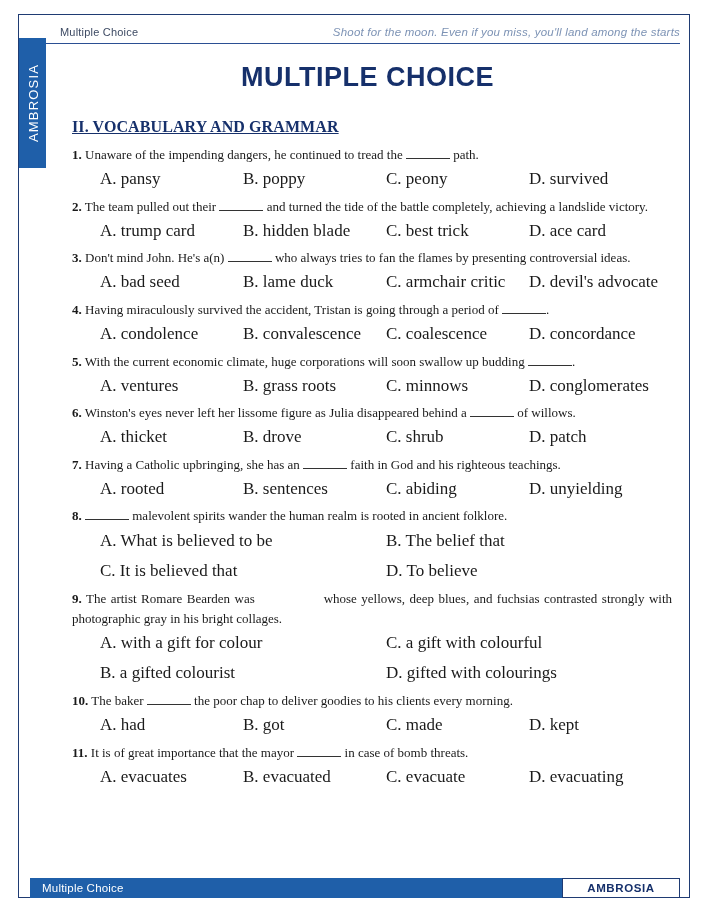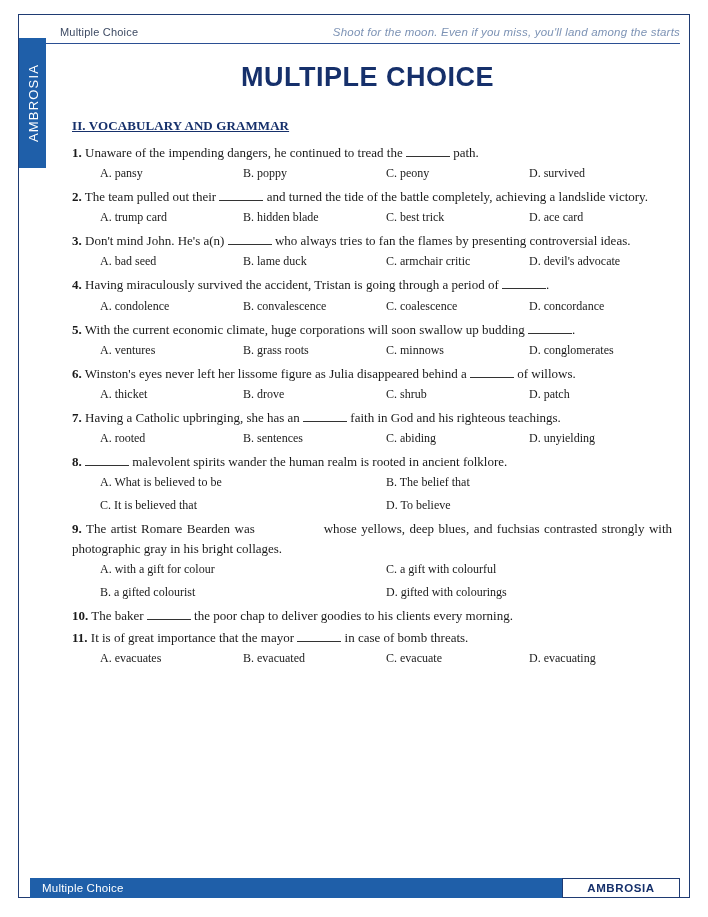--- a/index.html
+++ b/index.html
@@ -94,21 +94,21 @@
   
   .content {
     position: absolute;
     left: 72px;
     top: 118px;
     width: 600px;
   }
 
   .section-heading {
     font-weight: bold;
-    font-size: 13px;
+    font-size: 16px;
     text-decoration: underline;
     color: #16306b;
     margin-bottom: 9px;
     letter-spacing: .1px;
   }
 
   .instructions {
     font-style: italic;
     font-weight: bold;
     font-size: 13.5px;
@@ -136,21 +136,21 @@
     width: 44px;
     vertical-align: baseline;
   }
   .blank-wide {
     display: inline-block;
     width: 60px;
   }
 
   .options {
     display: flex;
-    font-size: 12px;
+    font-size: 17px;
     line-height: 1.5;
     padding-left: 28px;
     margin-bottom: 5px;
     box-sizing: border-box;
   }
   .options.cols4 > div { width: 25%; }
   .options.cols2 > div { width: 50%; }
   .options.cols2 { padding-left: 28px; }
 
   .opt { white-space: nowrap; }
@@ -293,20 +293,26 @@
           <div class="opt">A. with a gift for colour</div>
           <div class="opt">C. a gift with colourful</div>
         </div>
         <div class="options cols2">
           <div class="opt">B. a gifted colourist</div>
           <div class="opt">D. gifted with colourings</div>
         </div>
       </div>
       <div class="q">
         <div class="q-text"><span class="q-num">10.</span><span> The baker </span><span class="blank"></span><span> the poor chap to deliver goodies to his clients every morning.</span></div>
+        <div class="options cols4">
+          <div class="opt">A. had</div>
+          <div class="opt">B. got</div>
+          <div class="opt">C. made</div>
+          <div class="opt">D. kept</div>
+        </div>
       </div>
       <div class="q">
         <div class="q-text"><span class="q-num">11.</span><span> It is of great importance that the mayor </span><span class="blank"></span><span> in case of bomb threats.</span></div>
         <div class="options cols4">
           <div class="opt">A. evacuates</div>
           <div class="opt">B. evacuated</div>
           <div class="opt">C. evacuate</div>
           <div class="opt">D. evacuating</div>
         </div>
       </div>

